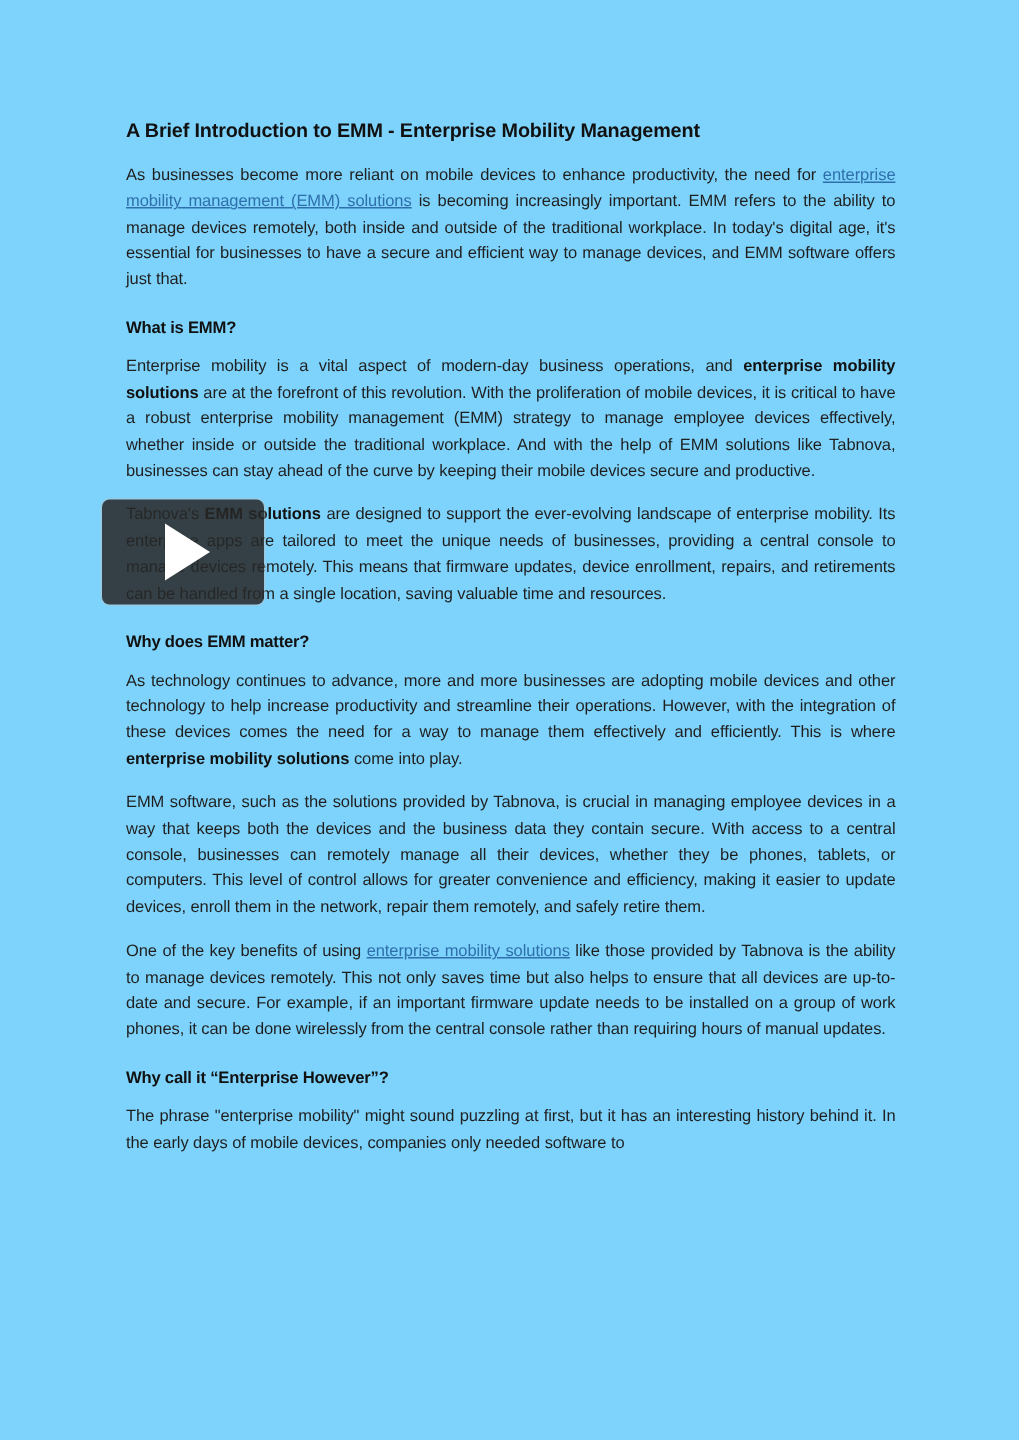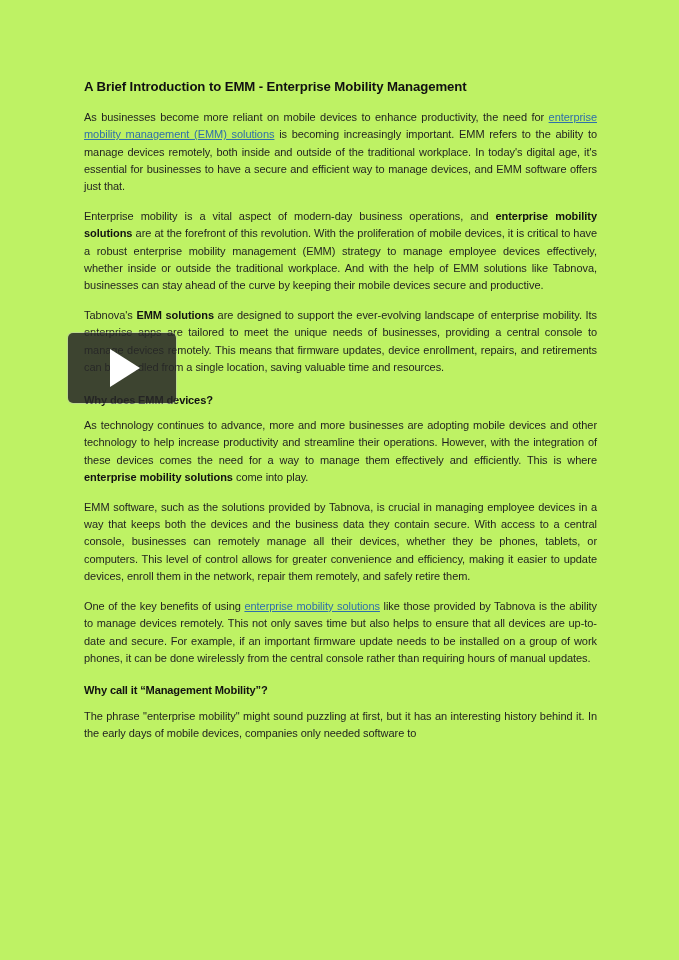--- a/index.html
+++ b/index.html
@@ -14,21 +14,21 @@
     font-family: "Liberation Sans", sans-serif;
     color: #1a1a1a;
     position: relative;
   }
   .page {
     position: absolute;
     left: 0;
     top: 0;
     width: 679px;
     height: 960px;
-    background: #bef264;
+    background: #7dd3fc;
   }
   .content {
     position: absolute;
     left: 84px;
     top: 78px;
     width: 513px;
   }
   .doc-title {
     font-size: 13.2px;
     font-weight: bold;
@@ -93,34 +93,35 @@
 <body>
 
 <div class="page">
 
   <div class="content">
 
     <h1 class="doc-title">A Brief Introduction to EMM - Enterprise Mobility Management</h1>
 
     <p class="body-para"><span>As businesses become more reliant on mobile devices to enhance productivity, the need for </span><a href="#" class="doc-link">enterprise mobility management (EMM) solutions</a><span> is becoming increasingly important. EMM refers to the ability to manage devices remotely, both inside and outside of the traditional workplace. In today's digital age, it's essential for businesses to have a secure and efficient way to manage devices, and EMM software offers just that.</span></p>
 
+    <h2 class="section-heading">What is EMM?</h2>
 
     <p class="body-para"><span>Enterprise mobility is a vital aspect of modern-day business operations, and </span><b class="strong">enterprise mobility solutions</b><span> are at the forefront of this revolution. With the proliferation of mobile devices, it is critical to have a robust enterprise mobility management (EMM) strategy to manage employee devices effectively, whether inside or outside the traditional workplace. And with the help of EMM solutions like Tabnova, businesses can stay ahead of the curve by keeping their mobile devices secure and productive.</span></p>
 
     <p class="body-para"><span>Tabnova's </span><b class="strong">EMM solutions</b><span> are designed to support the ever-evolving landscape of enterprise mobility. Its enterprise apps are tailored to meet the unique needs of businesses, providing a central console to manage devices remotely. This means that firmware updates, device enrollment, repairs, and retirements can be handled from a single location, saving valuable time and resources.</span></p>
 
-    <h2 class="section-heading">Why does EMM devices?</h2>
+    <h2 class="section-heading">Why does EMM matter?</h2>
 
     <p class="body-para"><span>As technology continues to advance, more and more businesses are adopting mobile devices and other technology to help increase productivity and streamline their operations. However, with the integration of these devices comes the need for a way to manage them effectively and efficiently. This is where </span><b class="strong">enterprise mobility solutions</b><span> come into play.</span></p>
 
     <p class="body-para">EMM software, such as the solutions provided by Tabnova, is crucial in managing employee devices in a way that keeps both the devices and the business data they contain secure. With access to a central console, businesses can remotely manage all their devices, whether they be phones, tablets, or computers. This level of control allows for greater convenience and efficiency, making it easier to update devices, enroll them in the network, repair them remotely, and safely retire them.</p>
 
     <p class="body-para"><span>One of the key benefits of using </span><a href="#" class="doc-link">enterprise mobility solutions</a><span> like those provided by Tabnova is the ability to manage devices remotely. This not only saves time but also helps to ensure that all devices are up-to-date and secure. For example, if an important firmware update needs to be installed on a group of work phones, it can be done wirelessly from the central console rather than requiring hours of manual updates.</span></p>
 
-    <h2 class="section-heading">Why call it “Management Mobility”?</h2>
+    <h2 class="section-heading">Why call it “Enterprise However”?</h2>
 
     <p class="body-para">The phrase "enterprise mobility" might sound puzzling at first, but it has an interesting history behind it. In the early days of mobile devices, companies only needed software to</p>
 
   </div>
 
   <div class="video-overlay">
     <span class="play-triangle"></span>
   </div>
 
 </div>

